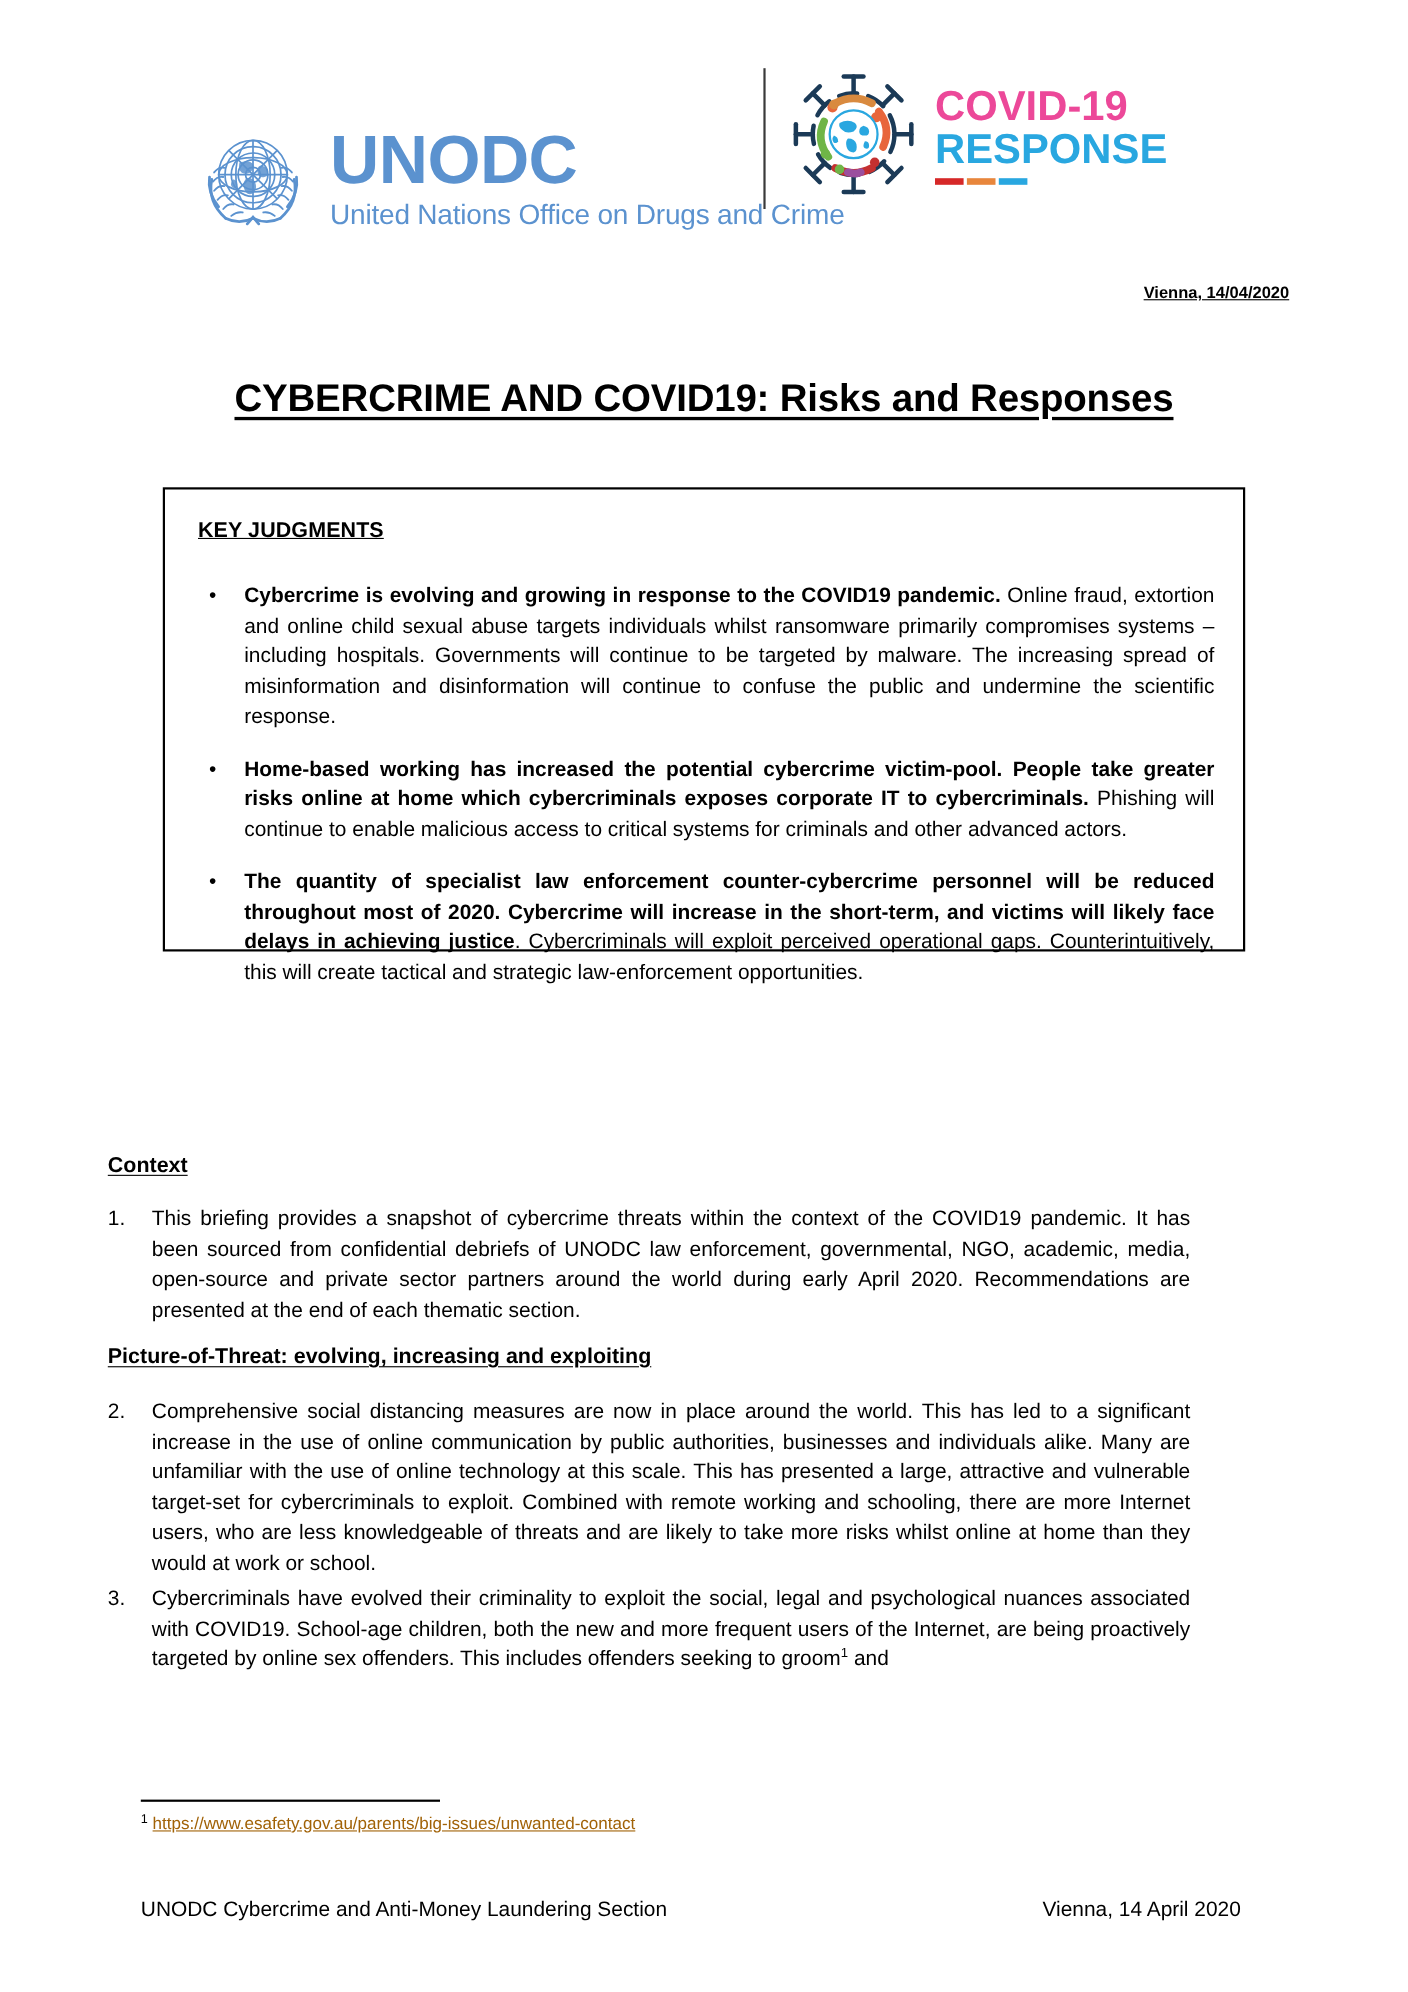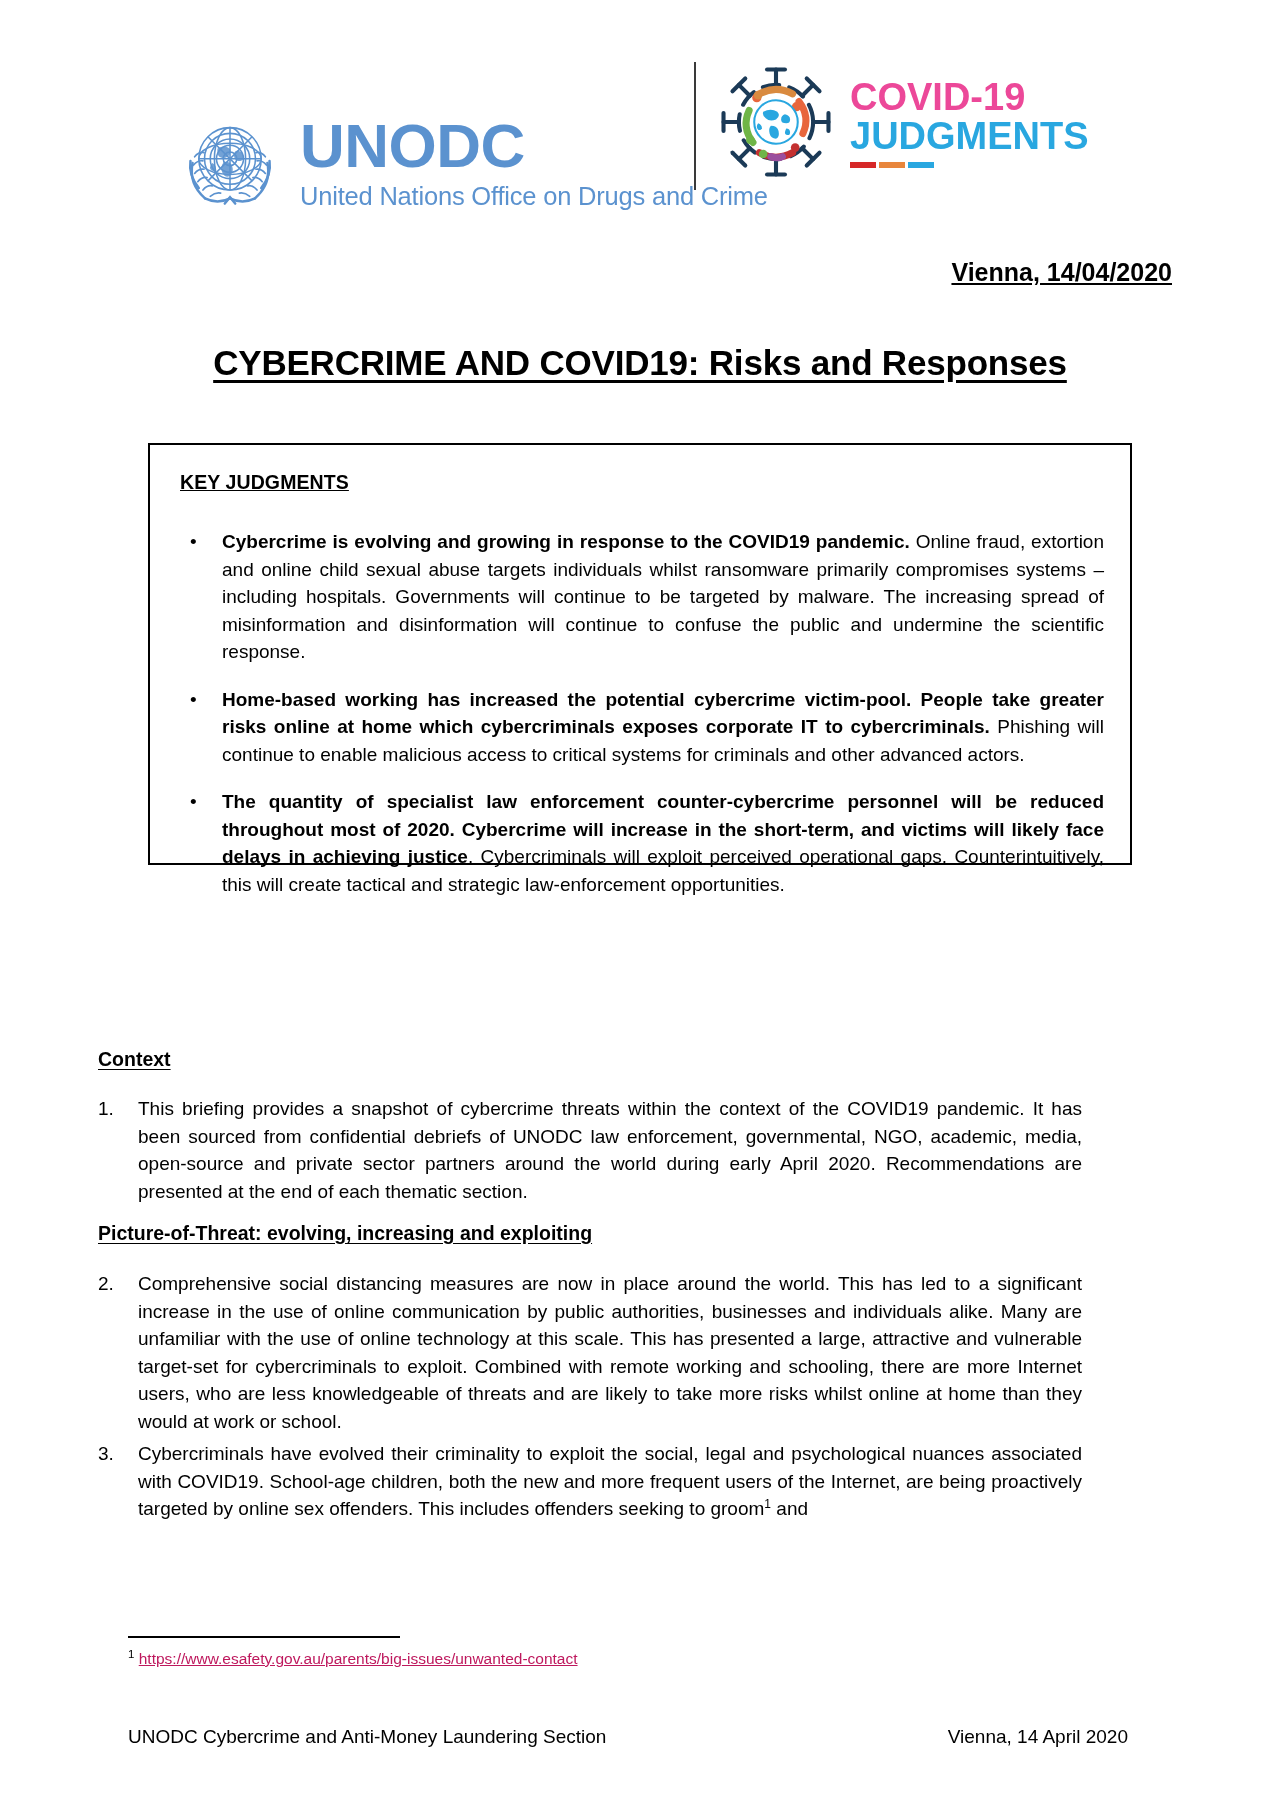--- a/index.html
+++ b/index.html
@@ -118,21 +118,21 @@
     width: 26px;
     height: 6px;
   }
 
   
   .doc-date {
     position: absolute;
     right: 108px;
     top: 258px;
     font-family: "Liberation Sans", sans-serif;
-    font-size: 25px;
+    font-size: 15px;
     font-weight: bold;
     text-decoration: underline;
     white-space: nowrap;
   }
 
   
   .doc-title {
     position: absolute;
     left: 0;
     top: 343px;
@@ -251,21 +251,21 @@
     font-family: "Liberation Sans", sans-serif;
     font-size: 15.5px;
   }
   .footnote .fn-num {
     font-size: 11.5px;
     vertical-align: super;
     line-height: 0;
   }
   .footnote a,
   .footnote .fn-link {
-    color: #be185d;
+    color: #a16207;
     text-decoration: underline;
   }
 
   
   .footer {
     position: absolute;
     left: 128px;
     top: 1726px;
     width: 1000px;
     display: flex;
@@ -383,21 +383,21 @@
         <g fill="#29a7e0">
           <path d="M40 42 q6 -3 11 0 q3 3 -1 6 q-5 2 -8 -1 q-3 -2 -2 -5z"></path>
           <path d="M46 53 q5 0 6 4 q1 5 -2 6 q-4 0 -5 -4 q-1 -4 1 -6z"></path>
           <path d="M57 44 q4 1 4 4 q0 3 -3 3 q-4 0 -4 -3 q0 -3 3 -4z"></path>
           <path d="M36 51 q3 1 3 4 q-1 2 -3 1 q-2 -2 0 -5z"></path>
           <path d="M58 55 q3 0 3 3 q0 3 -3 2 q-2 -1 0 -5z"></path>
         </g>
       </svg>
       <div class="covid-text">
         <div class="covid-line1">COVID-19</div>
-        <div class="covid-line2">JUDGMENTS</div>
+        <div class="covid-line2">RESPONSE</div>
         <div class="covid-bars">
           <i style="background:#d62828"></i>
             <i style="background:#e8863c"></i>
             <i style="background:#29a7e0"></i>
         </div>
       </div>
     </div>
   </div>
 
   <div class="doc-date">Vienna, 14/04/2020</div>

